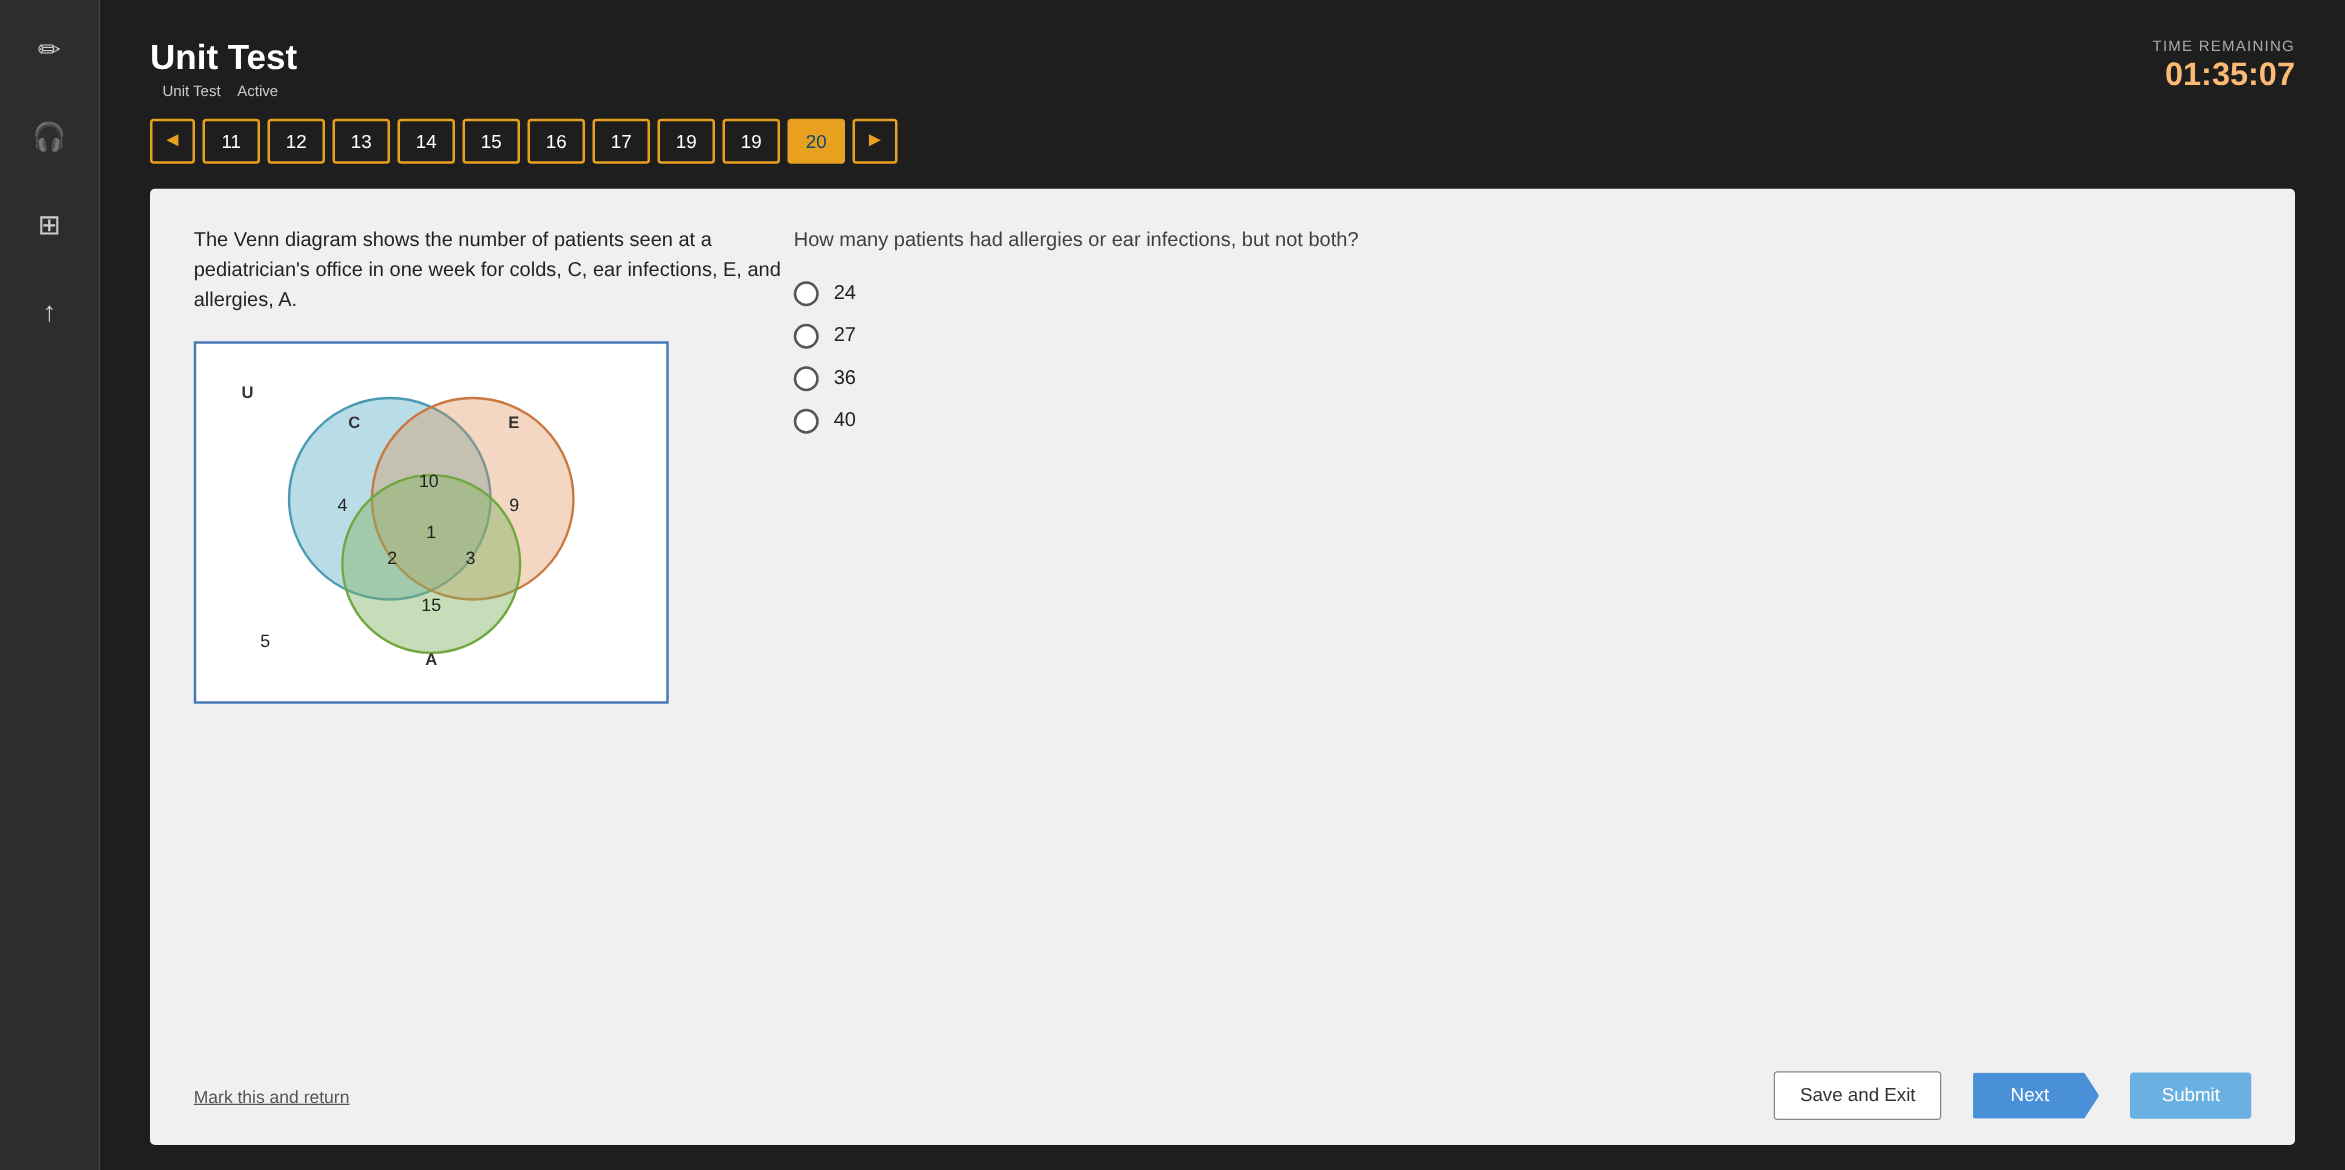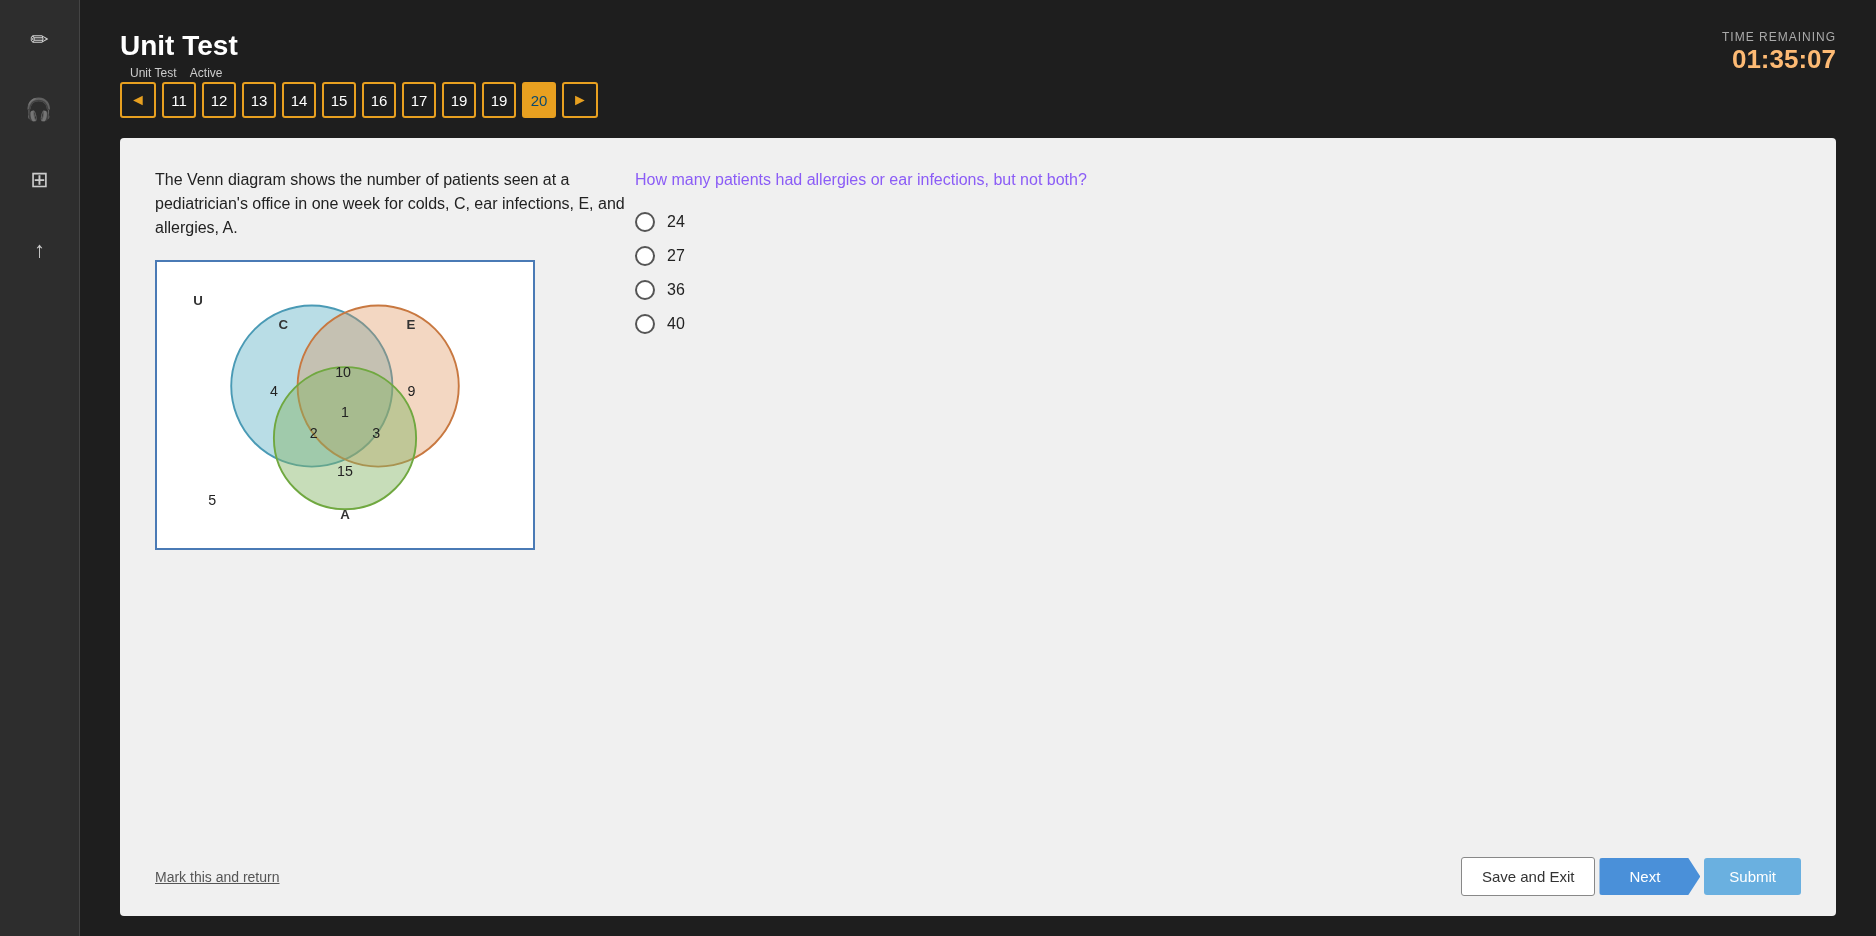--- a/index.html
+++ b/index.html
@@ -46,21 +46,21 @@
       flex: 1;
       display: flex;
       flex-direction: column;
       padding: 30px 40px 20px 40px;
     }
     
     .header {
       display: flex;
       justify-content: space-between;
       align-items: flex-start;
-      margin-bottom: 2px;
+      margin-bottom: 15px;
     }
     .header-left h1 {
       color: #fff;
       font-size: 28px;
       font-weight: bold;
       margin-bottom: 4px;
     }
     .header-left .subtitle {
       color: #e8a020;
       font-size: 12px;
@@ -100,21 +100,21 @@
       background: transparent;
       color: #e8a020;
       font-size: 16px;
       cursor: pointer;
       display: flex;
       align-items: center;
       justify-content: center;
       border-radius: 3px;
     }
     .nav-num {
-      width: 34px;
+      width: 46px;
       height: 36px;
       border: 2px solid #e8a020;
       background: transparent;
       color: #fff;
       font-size: 15px;
       cursor: pointer;
       display: flex;
       align-items: center;
       justify-content: center;
       border-radius: 3px;
@@ -158,21 +158,21 @@
     }
     .venn-container svg {
       width: 100%;
       height: 100%;
     }
     .right-column {
       flex: 1;
     }
     .question-prompt {
       font-size: 16px;
-      color: #8b5cf6;
+      color: #404040;
       margin-bottom: 20px;
       line-height: 1.5;
     }
     .answer-options {
       display: flex;
       flex-direction: column;
       gap: 14px;
       justify-content: flex-end;
     }
     .answer-option {
@@ -200,21 +200,21 @@
       padding-top: 10px;
     }
     .mark-return {
       color: #555;
       font-size: 14px;
       text-decoration: underline;
       cursor: pointer;
     }
     .action-buttons {
       display: flex;
-      gap: 4px;
+      gap: 25px;
       align-items: center;
     }
     .btn-save-exit {
       padding: 10px 20px;
       border: 1px solid #888;
       background: #fff;
       color: #333;
       font-size: 15px;
       cursor: pointer;
       border-radius: 3px;

